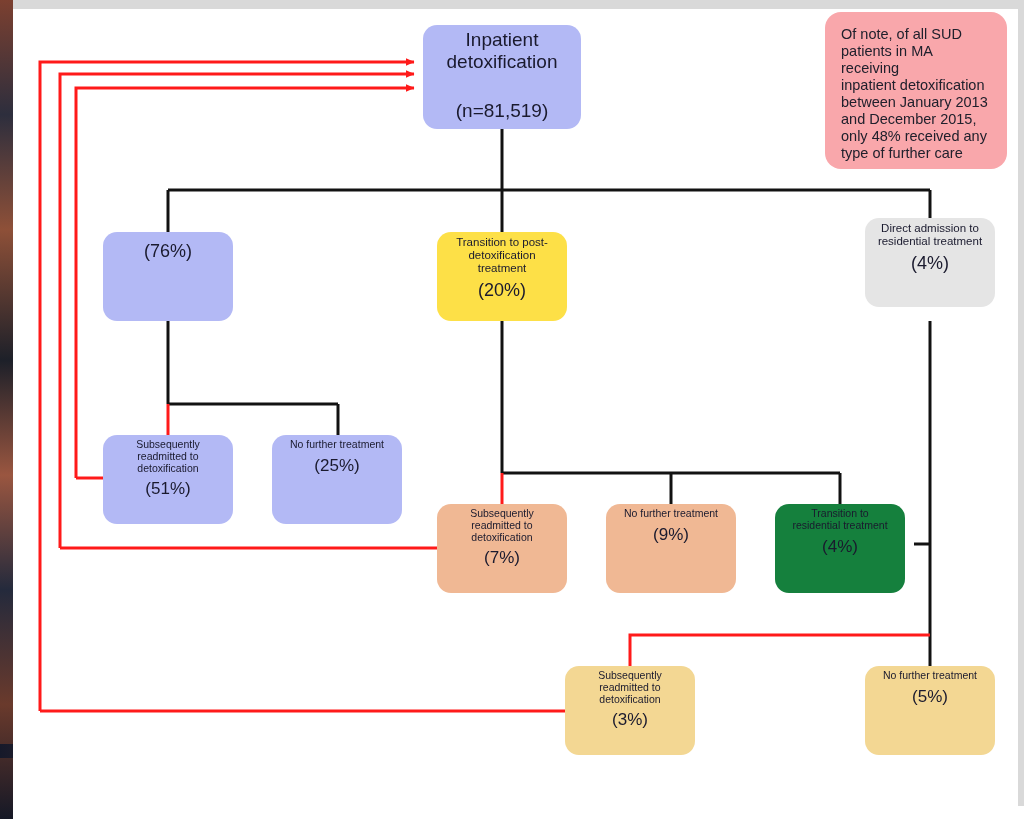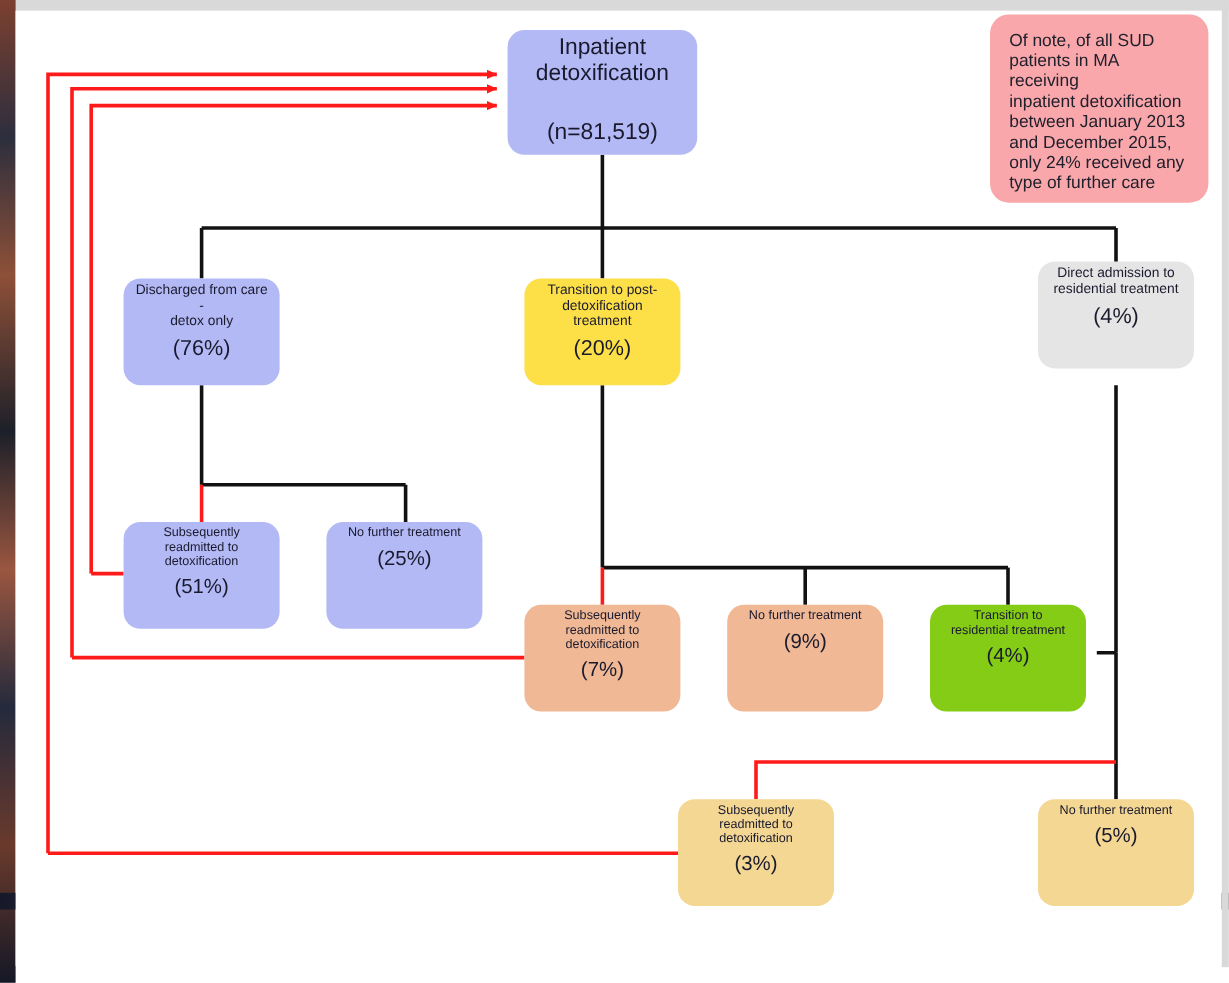--- a/index.html
+++ b/index.html
@@ -142,37 +142,33 @@
       <path d="M630,666 L630,635 L930,635"></path>
     </g>
   </svg>
 
   <div class="note" style="left:825px; top:12px; width:182px; height:157px; background:#f9a7ab;">
     <span>Of note, of all SUD</span><br>
     <span>patients in MA receiving</span><br>
     <span>inpatient detoxification</span><br>
     <span>between January 2013</span><br>
     <span>and December 2015,</span><br>
-    <span>only 24% received any</span><br>
+    <span>only 48% received any</span><br>
     <span>type of further care</span>
   </div>
 
   <div class="node root" style="left:423px; top:25px; width:158px; height:104px; background:#b3b9f5;">
     <div class="title">
       <span>Inpatient</span><br>
       <span>detoxification</span>
     </div>
     <div class="pct">(n=81,519)</div>
   </div>
 
   <div class="node lvl2" style="left:103px; top:232px; width:130px; height:89px; background:#b3b9f5;">
-    <div class="title">
-      <span>Discharged from care -</span><br>
-      <span>detox only</span>
-    </div>
     <div class="pct">(76%)</div>
   </div>
 
   <div class="node lvl2" style="left:437px; top:232px; width:130px; height:89px; background:#fde047;">
     <div class="title">
       <span>Transition to post-</span><br>
       <span>detoxification</span><br>
       <span>treatment</span>
     </div>
     <div class="pct">(20%)</div>
@@ -211,21 +207,21 @@
     <div class="pct">(7%)</div>
   </div>
 
   <div class="node lvl3" style="left:606px; top:504px; width:130px; height:89px; background:#f0b894;">
     <div class="title">
       <span>No further treatment</span>
     </div>
     <div class="pct">(9%)</div>
   </div>
 
-  <div class="node lvl3" style="left:775px; top:504px; width:130px; height:89px; background:#84cc16;">
+  <div class="node lvl3" style="left:775px; top:504px; width:130px; height:89px; background:#15803d;">
     <div class="title">
       <span>Transition to</span><br>
       <span>residential treatment</span>
     </div>
     <div class="pct">(4%)</div>
   </div>
 
   <div class="node lvl3" style="left:565px; top:666px; width:130px; height:89px; background:#f3d793;">
     <div class="title">
       <span>Subsequently</span><br>

